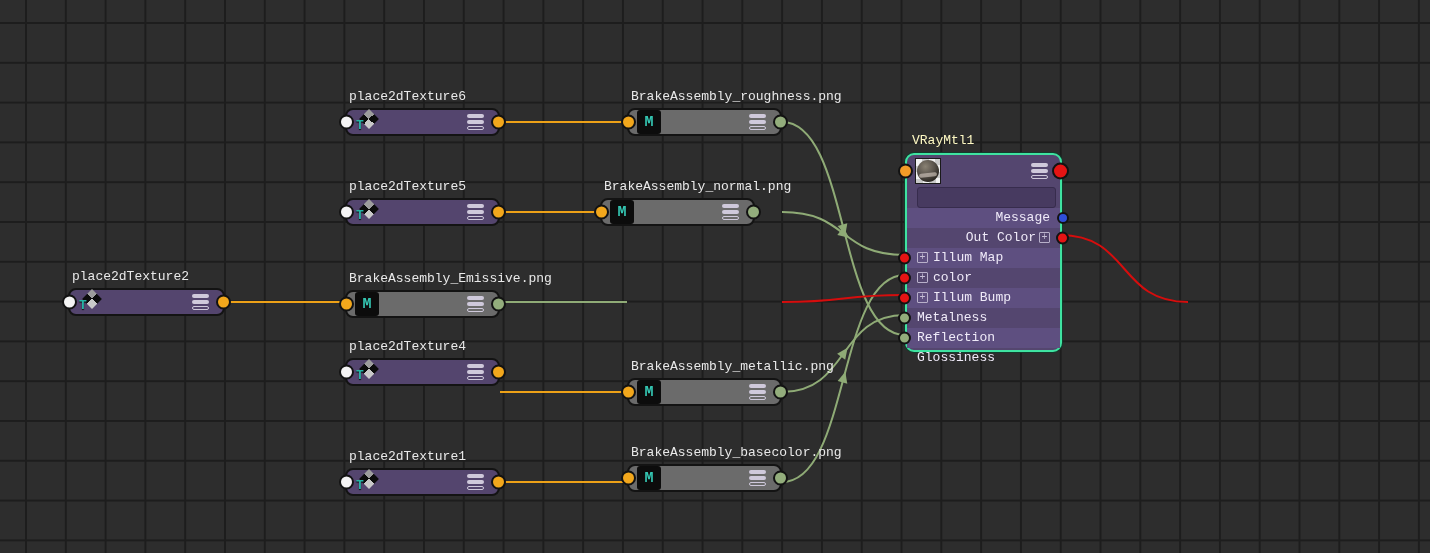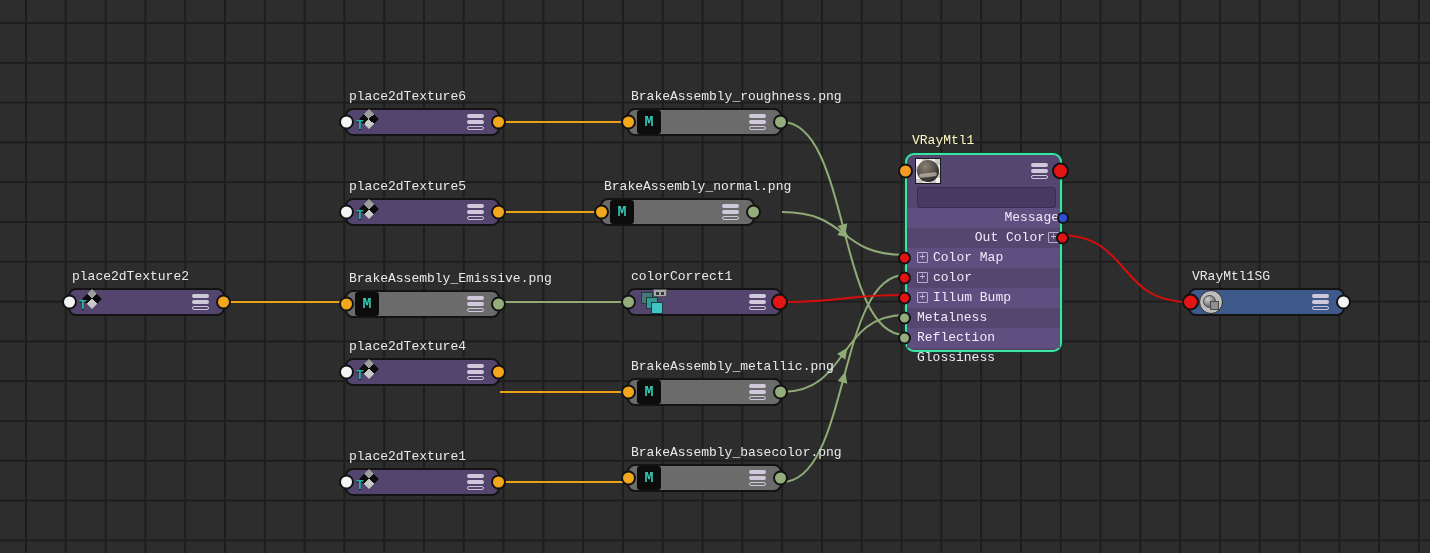--- a/index.html
+++ b/index.html
@@ -78,21 +78,21 @@
     background:repeating-conic-gradient(#c9c9c9 0% 25%,#f1f1f1 0% 50%) 0 0/13px 13px;box-sizing:border-box;}
   .swatch .sphere{position:absolute;left:1px;top:1px;width:22px;height:22px;border-radius:50%;
     background:radial-gradient(circle at 38% 30%,#8a8274,#57514a 45%,#26221d 78%);}
   .swatch .sphere:after{content:"";position:absolute;left:2px;top:13px;width:18px;height:4px;
     background:#cfc4bc;opacity:.65;border-radius:2px;transform:rotate(-6deg);}
   .vinset{position:absolute;left:10px;right:4px;top:32px;height:19px;background:#473a60;
     border:1px solid #372c4d;border-radius:3px;}
   .vrows{position:absolute;left:0;right:0;top:53px;}
   .vrow{position:relative;height:20px;line-height:20px;font-size:13px;color:#efeaf8;}
   .vrow.lt{background:#5e4f80;}
-  .vrow.rt{text-align:right;padding-right:1px;}
+  .vrow.rt{text-align:right;padding-right:10px;}
   .vrow.in{padding-left:10px;}
   .vrow .port{width:13px;height:13px;}
   .vrow .pl{left:-9px}.vrow .pr{right:-9px}
   .vrow .port.sm{width:12px;height:12px;}
   .vhead .pl{left:-9px}.vhead .pr{right:-9px}
   .xb{display:inline-block;width:11px;height:11px;border:1px solid #b8b0ca;color:#c6bfd6;
     font-size:10px;line-height:9px;text-align:center;border-radius:1px;vertical-align:1px;
     box-sizing:border-box;}
   .xb.pre{margin-right:5px;}
   .xb.post{margin-left:3px;}
@@ -196,36 +196,20 @@
     <span class="icon-file">
         <span>M</span>
       </span>
     <span class="burger">
         <i></i>
         <i></i>
         <i class="o"></i>
       </span>
     <span class="port pr c-green"></span>
   </div>
-  <div class="node n-purple" style="left:627px;top:288px;width:155px">
-    <span class="nlabel">colorCorrect1</span>
-    <span class="port pl c-green"></span>
-    <span class="icon-cc">
-        <i class="s1"></i>
-        <i class="s2"></i>
-        <i class="s3"></i>
-        <i class="w"></i>
-      </span>
-    <span class="burger">
-        <i></i>
-        <i></i>
-        <i class="o"></i>
-      </span>
-    <span class="port pr c-red big"></span>
-  </div>
 
   <div id="vray">
     <span class="nlabel">VRayMtl1</span>
     <div class="vhead">
       <span class="port pl c-orange"></span>
       <span class="swatch">
           <i class="sphere"></i>
         </span>
       <span class="burger">
           <i></i>
@@ -239,55 +223,41 @@
       <div class="vrow lt rt">
         <span>Message</span>
         <span class="port pr c-blue sm"></span>
       </div>
       <div class="vrow rt">
         <span>Out Color</span><span class="xb post">+</span>
         <span class="port pr c-red"></span>
       </div>
       <div class="vrow lt in">
         <span class="port pl c-red"></span>
-        <span class="xb pre">+</span><span>Color Map</span>
+        <span class="xb pre">+</span><span>Illum Map</span>
       </div>
       <div class="vrow in">
         <span class="port pl c-red"></span>
         <span class="xb pre">+</span><span>color</span>
       </div>
       <div class="vrow lt in">
         <span class="port pl c-red"></span>
         <span class="xb pre">+</span><span>Illum Bump</span>
       </div>
       <div class="vrow in">
         <span class="port pl c-green"></span>
         <span>Metalness</span>
       </div>
       <div class="vrow lt in">
         <span class="port pl c-green"></span>
         <span>Reflection Glossiness</span>
       </div>
     </div>
   </div>
 
-  <div class="node n-blue" style="left:1188px;top:288px;width:157px">
-    <span class="nlabel">VRayMtl1SG</span>
-    <span class="port pl c-red big"></span>
-    <span class="icon-sg">
-        <i class="ball"></i>
-        <i class="cube"></i>
-      </span>
-    <span class="burger">
-        <i></i>
-        <i></i>
-        <i class="o"></i>
-      </span>
-    <span class="port pr c-white"></span>
-  </div>
 
   <div class="node n-purple" style="left:345px;top:358px;width:155px">
     <span class="nlabel">place2dTexture4</span>
     <span class="port pl c-white"></span>
     <span class="icon-p2d">
         <i class="dia"></i>
         <i class="tee">T</i>
       </span>
     <span class="burger">
         <i></i>

